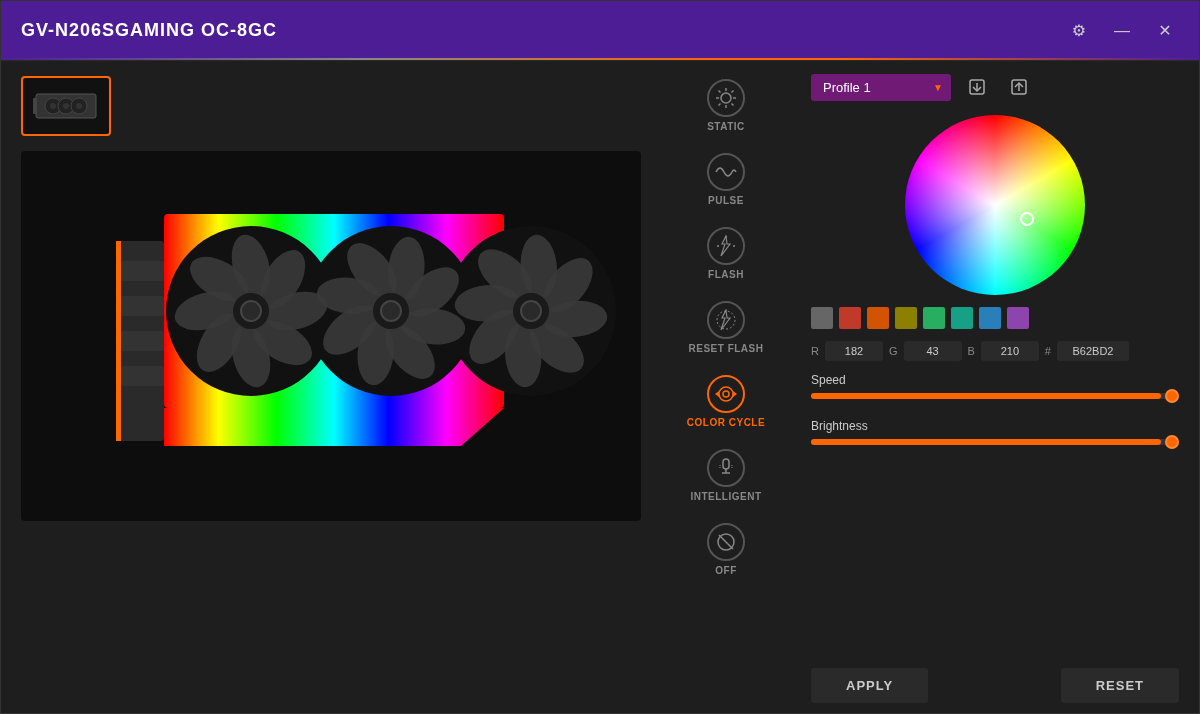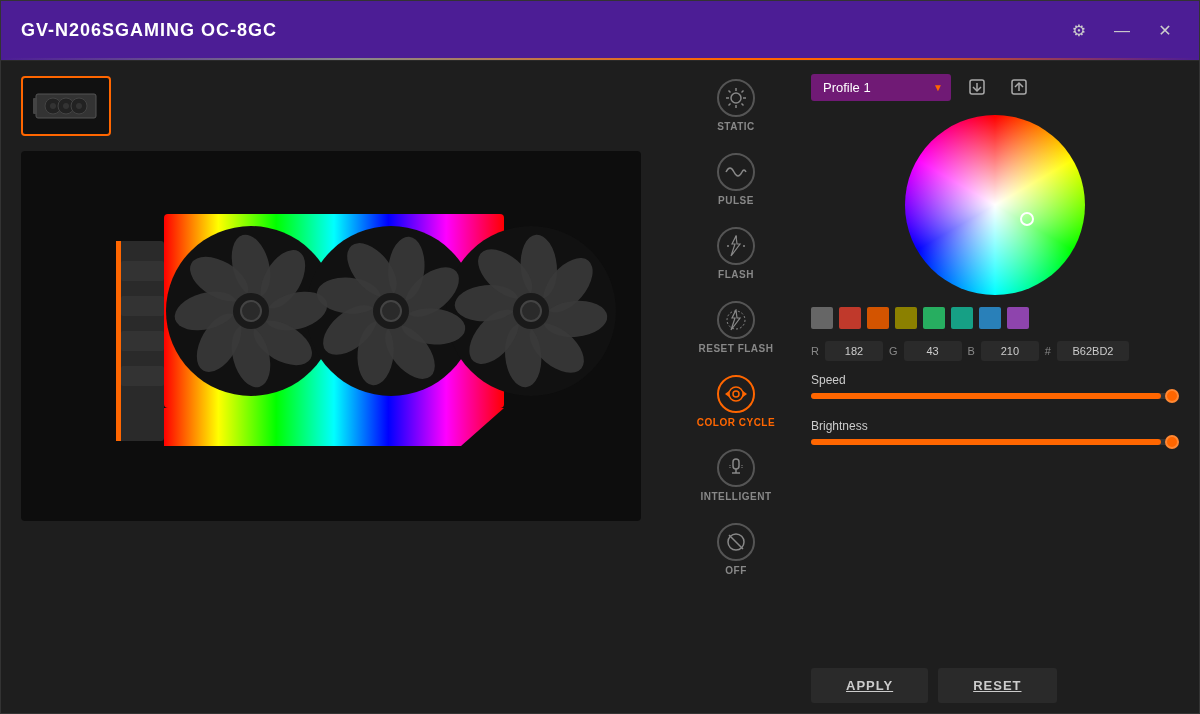--- a/index.html
+++ b/index.html
@@ -97,21 +97,21 @@
       align-items: center;
       justify-content: center;
       overflow: hidden;
       position: relative;
     }
     
     .mode-panel {
       width: 110px;
       display: flex;
       flex-direction: column;
-      align-items: center;
+      align-items: flex-start;
       padding: 10px 0;
       gap: 5px;
       overflow-y: auto;
     }
     .mode-item {
       display: flex;
       flex-direction: column;
       align-items: center;
       gap: 4px;
       cursor: pointer;
@@ -310,22 +310,21 @@
       height: 14px;
       background: #ff6600;
       border-radius: 50%;
       border: 2px solid #ff8833;
     }
     
     .bottom-buttons {
       margin-top: auto;
       display: flex;
       gap: 10px;
-      justify-content: flex-start;
-      text-decoration: underline;
+      justify-content: space-between;
     }
     .action-btn {
       padding: 10px 35px;
       background: #2a2a2a;
       color: #ccc;
       border: none;
       border-radius: 3px;
       cursor: pointer;
       font-size: 13px;
       font-weight: bold;

